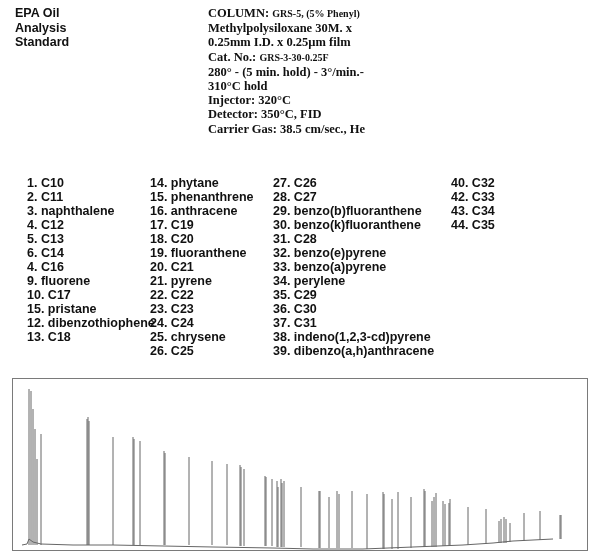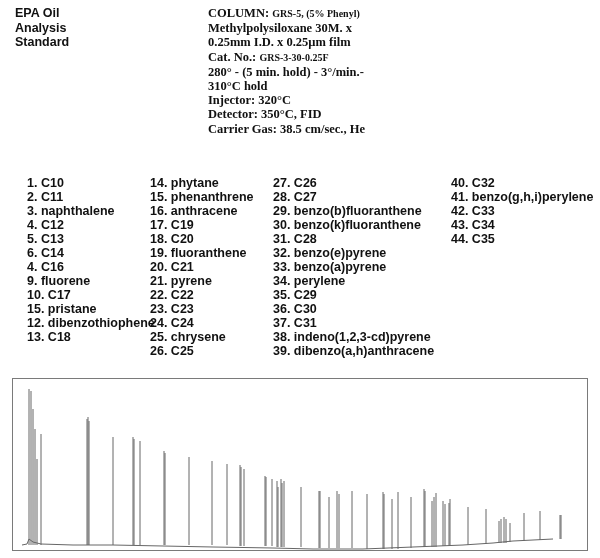--- a/index.html
+++ b/index.html
@@ -86,21 +86,20 @@
   <div>34. perylene</div>
   <div>35. C29</div>
   <div>36. C30</div>
   <div>37. C31</div>
   <div>38. indeno(1,2,3-cd)pyrene</div>
   <div>39. dibenzo(a,h)anthracene</div>
 </div>
 
 <div class="legend col4">
   <div>40. C32</div>
-  <div>41. benzo(g,h,i)perylene</div>
   <div>42. C33</div>
   <div>43. C34</div>
   <div>44. C35</div>
 </div>
 
 <div class="chrom">
   <svg width="576" height="173" viewBox="0 0 576 173">
     <g stroke="#666" stroke-width="1" fill="none">
 
       <path d="M9 166 L14 165 L16 160 L20 163 L28 165 L60 166 L100 166 L150 167 L200 168 L260 169 L300 170 L350 170 L400 168 L450 166 L480 164 L500 162 L540 160"></path>

